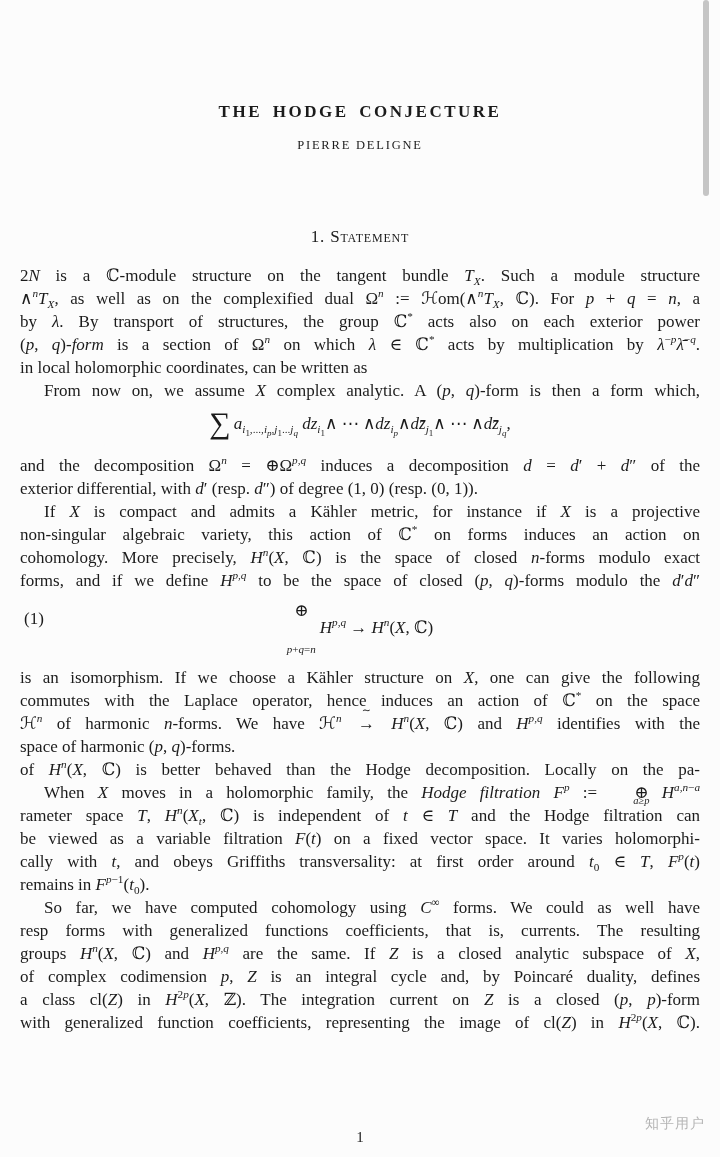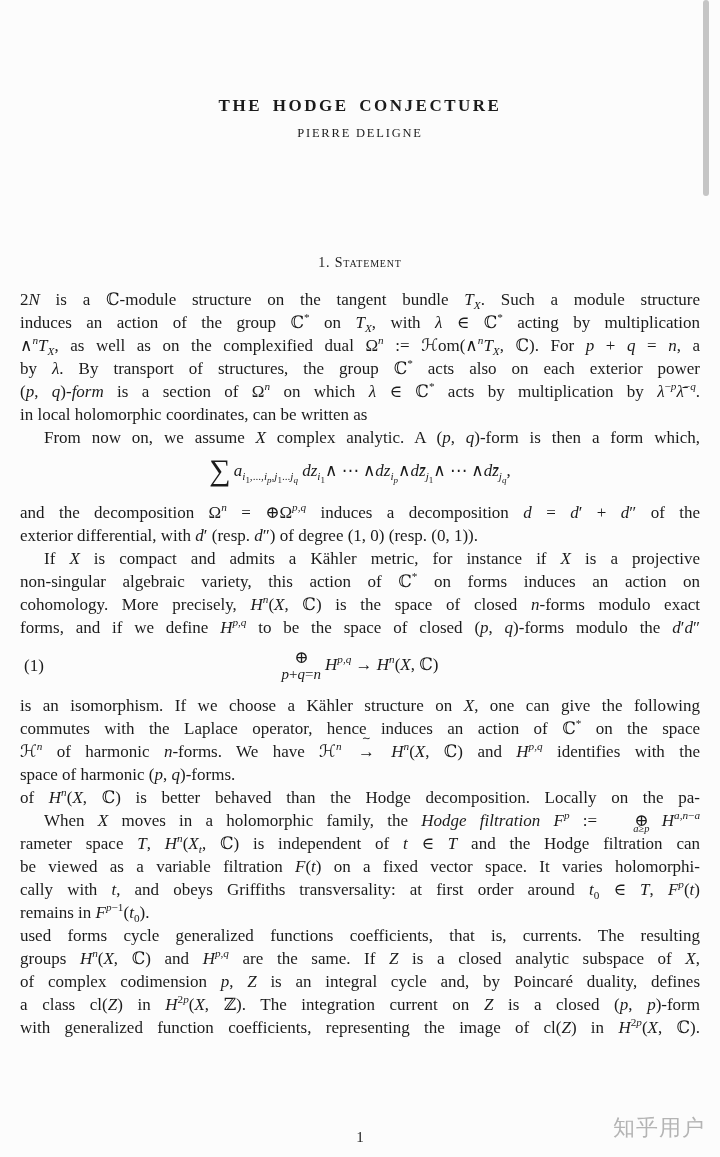--- a/index.html
+++ b/index.html
@@ -6,77 +6,76 @@
   .page{
     position:relative;
     width:720px;height:1157px;
     background:var(--bg,#fcfcfc);
     color:var(--ink,#1b1b1b);
     font-family:"Liberation Serif","DejaVu Serif","DejaVu Sans",serif;
     overflow:hidden;
   }
   .content{padding:0 20px;}
   .title{
-    margin:10px;text-align:center;padding-top:86px;
+    margin:16px;text-align:center;padding-top:86px;
     font-size:17px;font-weight:bold;letter-spacing:2.5px;word-spacing:4px;
   }
   .author{
     text-align:center;
     font-size:12.5px;letter-spacing:1.8px;
   }
   .section-heading{
-    text-align:center;margin-top:114px;
-    font-size:14px;font-variant:small-caps;letter-spacing:0.8px;
+    text-align:center;margin-top:74px;
+    font-size:17px;font-variant:small-caps;letter-spacing:0.8px;
   }
   .body-text{margin-top:17px;font-size:17px;line-height:23px;}
   .line{text-align:justify;text-align-last:justify;}
   .line.last{text-align-last:auto;}
   .line.ind{text-indent:24px;}
   sup{font-size:66%;line-height:0;}
   sub{font-size:66%;line-height:0;}
   sub sub, sub sup, sup sub, sup sup{font-size:80%;}
   .formula{text-align:center;margin:0 0 9px;line-height:42px;}
   .bigsum{font-size:30px;vertical-align:-4px;margin-right:3px;}
   .eqrow{position:relative;text-align:center;margin:8px 0 9px;line-height:normal;padding:2px 0;}
   .eqnum{position:absolute;left:4px;top:9px;}
   .ustack{display:inline-flex;flex-direction:column;align-items:center;vertical-align:middle;line-height:1.05;margin-right:4px;}
-  .ulab{font-size:15px;}
+  .ulab{font-size:11px;margin-top:24px;}
   .iustack{position:relative;display:inline-block;}
   .iulab{position:absolute;top:15px;left:50%;transform:translateX(-50%);font-size:10.5px;line-height:1;white-space:nowrap;}
   .simto{position:relative;display:inline-block;padding:0 2px;}
   .sim{position:absolute;top:-7px;left:50%;transform:translateX(-50%);font-size:11px;line-height:1;}
   .scrollbar-thumb{
     position:absolute;top:0;right:11px;width:6px;height:196px;
     background:var(--scrollbar,#c5c5c5);border-radius:3px;
   }
   .page-number{position:absolute;bottom:11px;left:0;width:100%;text-align:center;font-size:15px;}
   .watermark{
-    position:absolute;right:15px;bottom:14px;
-    font-size:22px;letter-spacing:1px;
+    position:absolute;right:15px;bottom:24px;
+    font-size:14px;letter-spacing:1px;
     color:var(--wm,#b4b4b4);
     font-family:"DejaVu Sans",sans-serif;
   }
 </style>
 </head>
 <body>
 
 <div class="page">
 
   <div class="scrollbar-thumb"></div>
 
   <div class="content">
     <h1 class="title">THE HODGE CONJECTURE</h1>
     <div class="author">PIERRE DELIGNE</div>
     <div class="section-heading">1. Statement</div>
 
     <div class="body-text">
 
       <div class="para">
         <div class="line">2<i>N</i> is a ℂ-module structure on the tangent bundle <i>T</i><sub><i>X</i></sub>. Such a module structure</div>
-        <div class="line">induces an action of the group ℂ<sup>*</sup> on <i>T</i><sub><i>X</i></sub>, with <i>λ</i> ∈ ℂ<sup>*</sup> acting by multiplication</div>
         <div class="line">∧<sup><i>n</i></sup><i>T</i><sub><i>X</i></sub>, as well as on the complexified dual Ω<sup><i>n</i></sup> := ℋom(∧<sup><i>n</i></sup><i>T</i><sub><i>X</i></sub>, ℂ). For <i>p</i> + <i>q</i> = <i>n</i>, a</div>
         <div class="line">by <i>λ</i>. By transport of structures, the group ℂ<sup>*</sup> acts also on each exterior power</div>
         <div class="line">(<i>p</i>, <i>q</i>)<i>-form</i> is a section of Ω<sup><i>n</i></sup> on which <i>λ</i> ∈ ℂ<sup>*</sup> acts by multiplication by <i>λ</i><sup>−<i>p</i></sup><i>λ̄</i><sup>−<i>q</i></sup>.</div>
       </div>
 
       <div class="para">
         <div class="line last">in local holomorphic coordinates, can be written as</div>
         <div class="line ind">From now on, we assume <i>X</i> complex analytic. A (<i>p</i>, <i>q</i>)-form is then a form which,</div>
       </div>
 
@@ -112,21 +111,22 @@
       <div class="para">
         <div class="line">of <i>H</i><sup><i>n</i></sup>(<i>X</i>, ℂ) is better behaved than the Hodge decomposition. Locally on the pa-</div>
         <div class="line ind">When <i>X</i> moves in a holomorphic family, the <i>Hodge filtration</i> <i>F</i><sup><i>p</i></sup> := <span class="iustack">⊕<span class="iulab"><i>a</i>≥<i>p</i></span></span> <i>H</i><sup><i>a</i>,<i>n</i>−<i>a</i></sup></div>
         <div class="line">rameter space <i>T</i>, <i>H</i><sup><i>n</i></sup>(<i>X</i><sub><i>t</i></sub>, ℂ) is independent of <i>t</i> ∈ <i>T</i> and the Hodge filtration can</div>
         <div class="line">be viewed as a variable filtration <i>F</i>(<i>t</i>) on a fixed vector space. It varies holomorphi-</div>
         <div class="line">cally with <i>t</i>, and obeys Griffiths transversality: at first order around <i>t</i><sub>0</sub> ∈ <i>T</i>, <i>F</i><sup><i>p</i></sup>(<i>t</i>)</div>
         <div class="line last">remains in <i>F</i><sup><i>p</i>−1</sup>(<i>t</i><sub>0</sub>).</div>
       </div>
 
       <div class="para">
-        <div class="line">used forms cycle generalized functions coefficients, that is, currents. The resulting</div>
+        <div class="line ind">So far, we have computed cohomology using <i>C</i><sup>∞</sup> forms. We could as well have</div>
+        <div class="line">resp forms with generalized functions coefficients, that is, currents. The resulting</div>
         <div class="line">groups <i>H</i><sup><i>n</i></sup>(<i>X</i>, ℂ) and <i>H</i><sup><i>p</i>,<i>q</i></sup> are the same. If <i>Z</i> is a closed analytic subspace of <i>X</i>,</div>
         <div class="line">of complex codimension <i>p</i>, <i>Z</i> is an integral cycle and, by Poincaré duality, defines</div>
         <div class="line">a class cl(<i>Z</i>) in <i>H</i><sup>2<i>p</i></sup>(<i>X</i>, ℤ). The integration current on <i>Z</i> is a closed (<i>p</i>, <i>p</i>)-form</div>
         <div class="line">with generalized function coefficients, representing the image of cl(<i>Z</i>) in <i>H</i><sup>2<i>p</i></sup>(<i>X</i>, ℂ).</div>
       </div>
 
     </div>
   </div>
 
   <div class="page-number">1</div>

